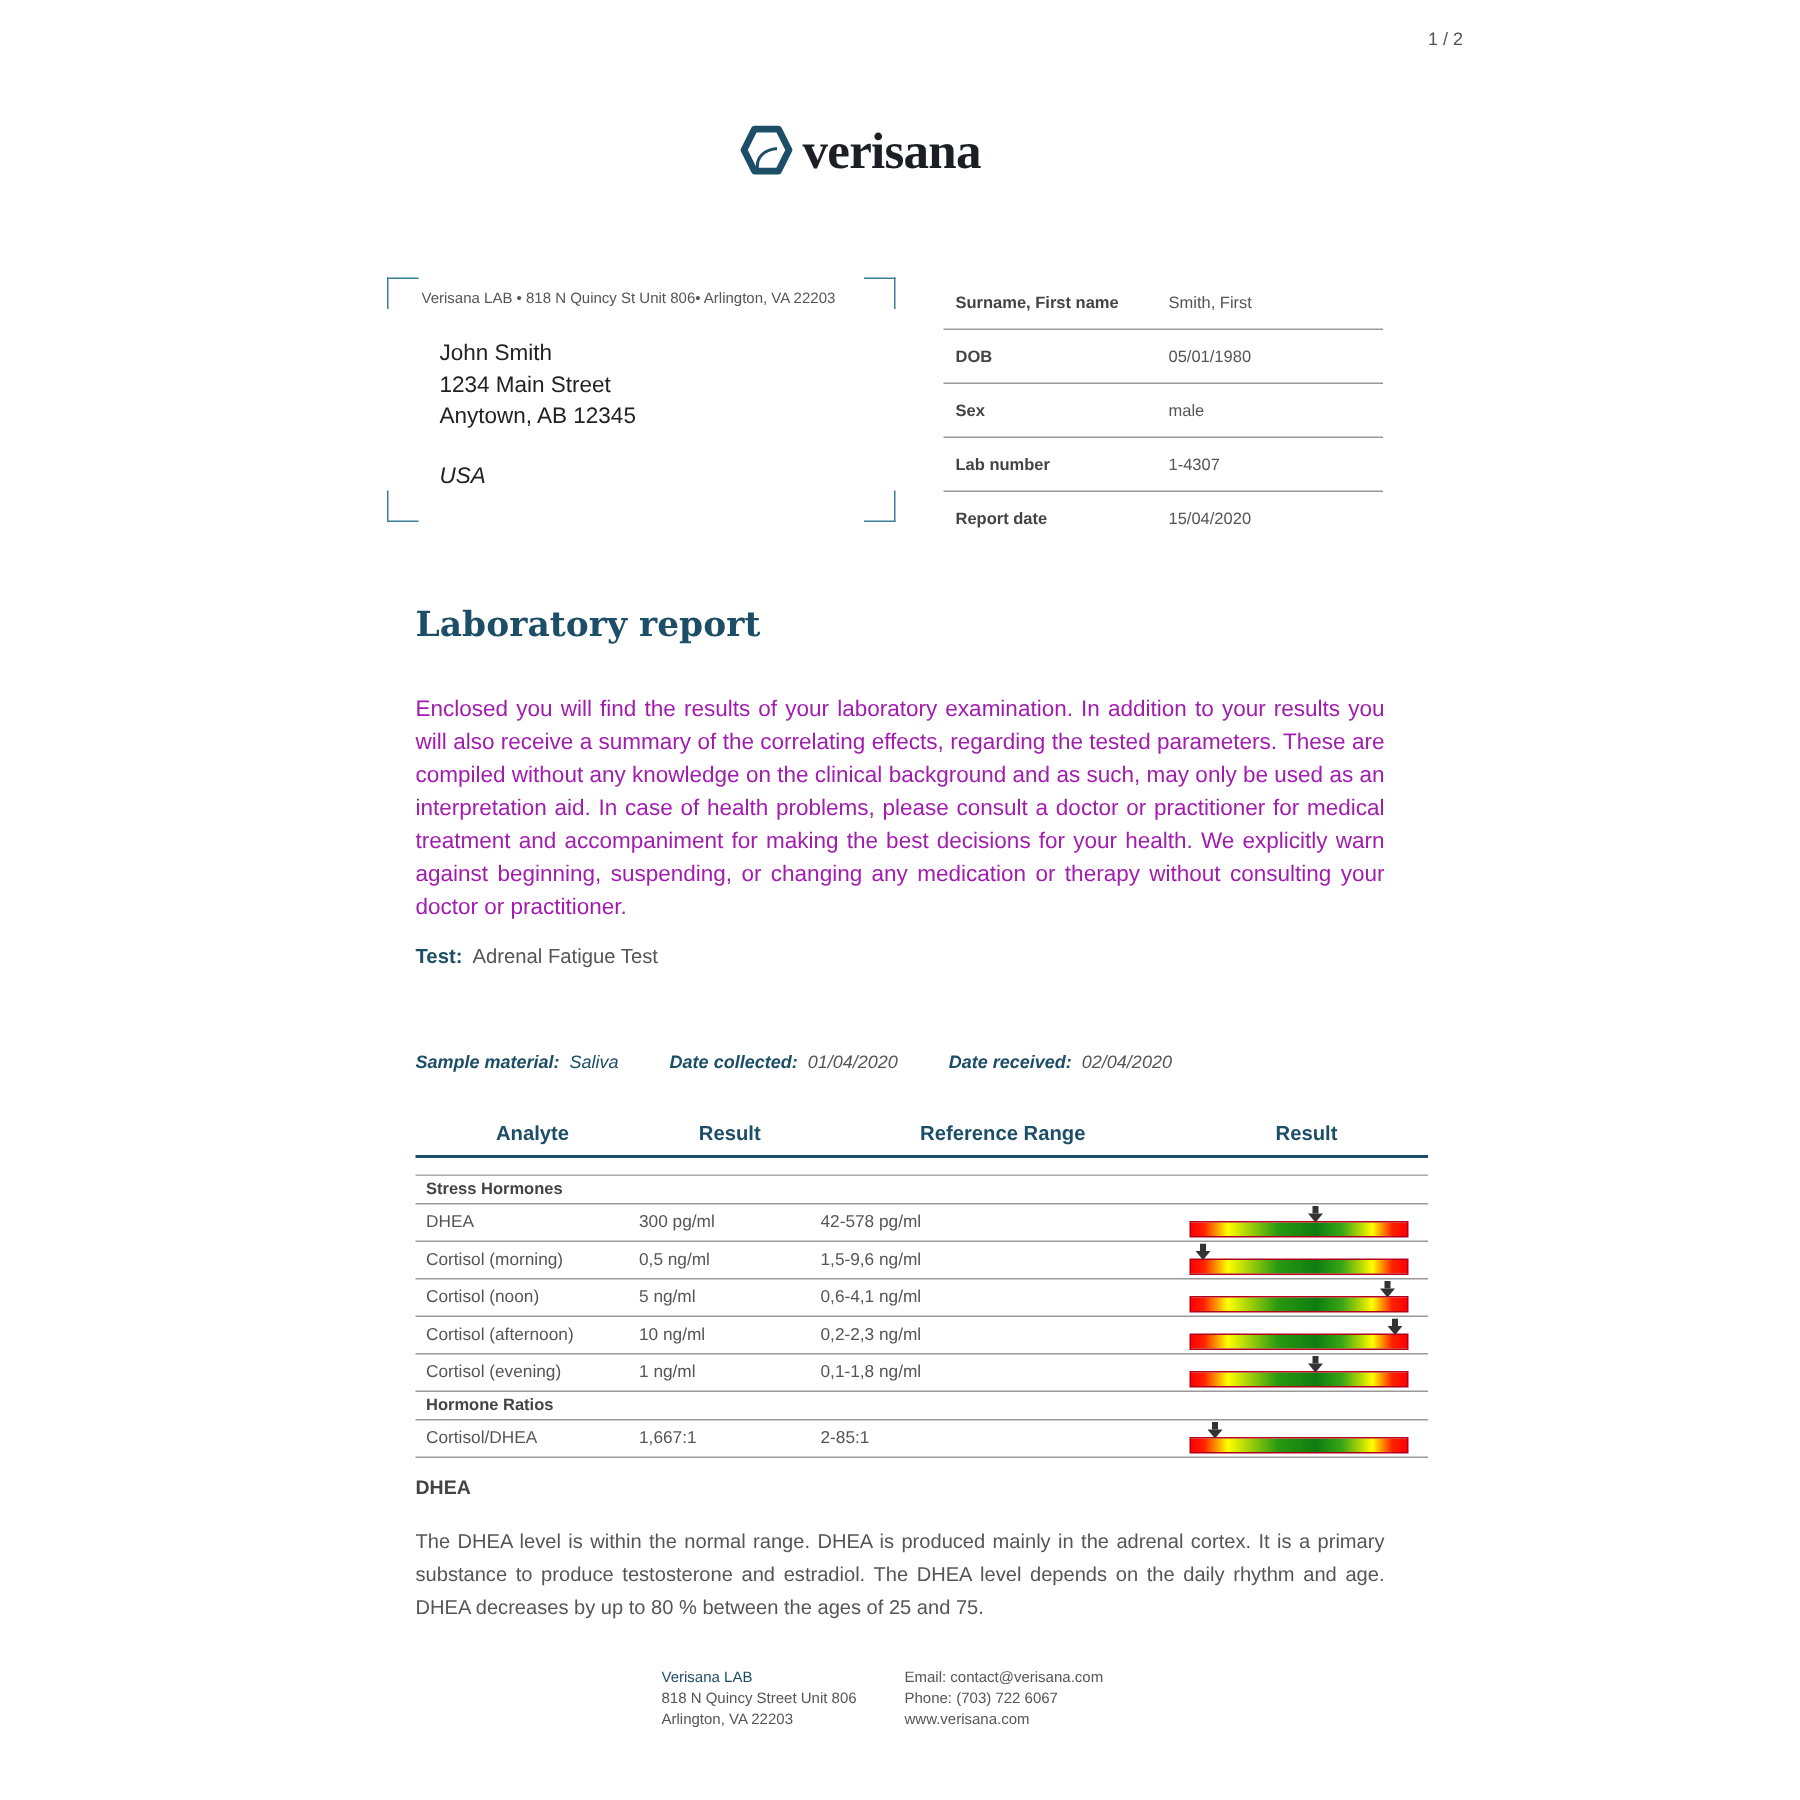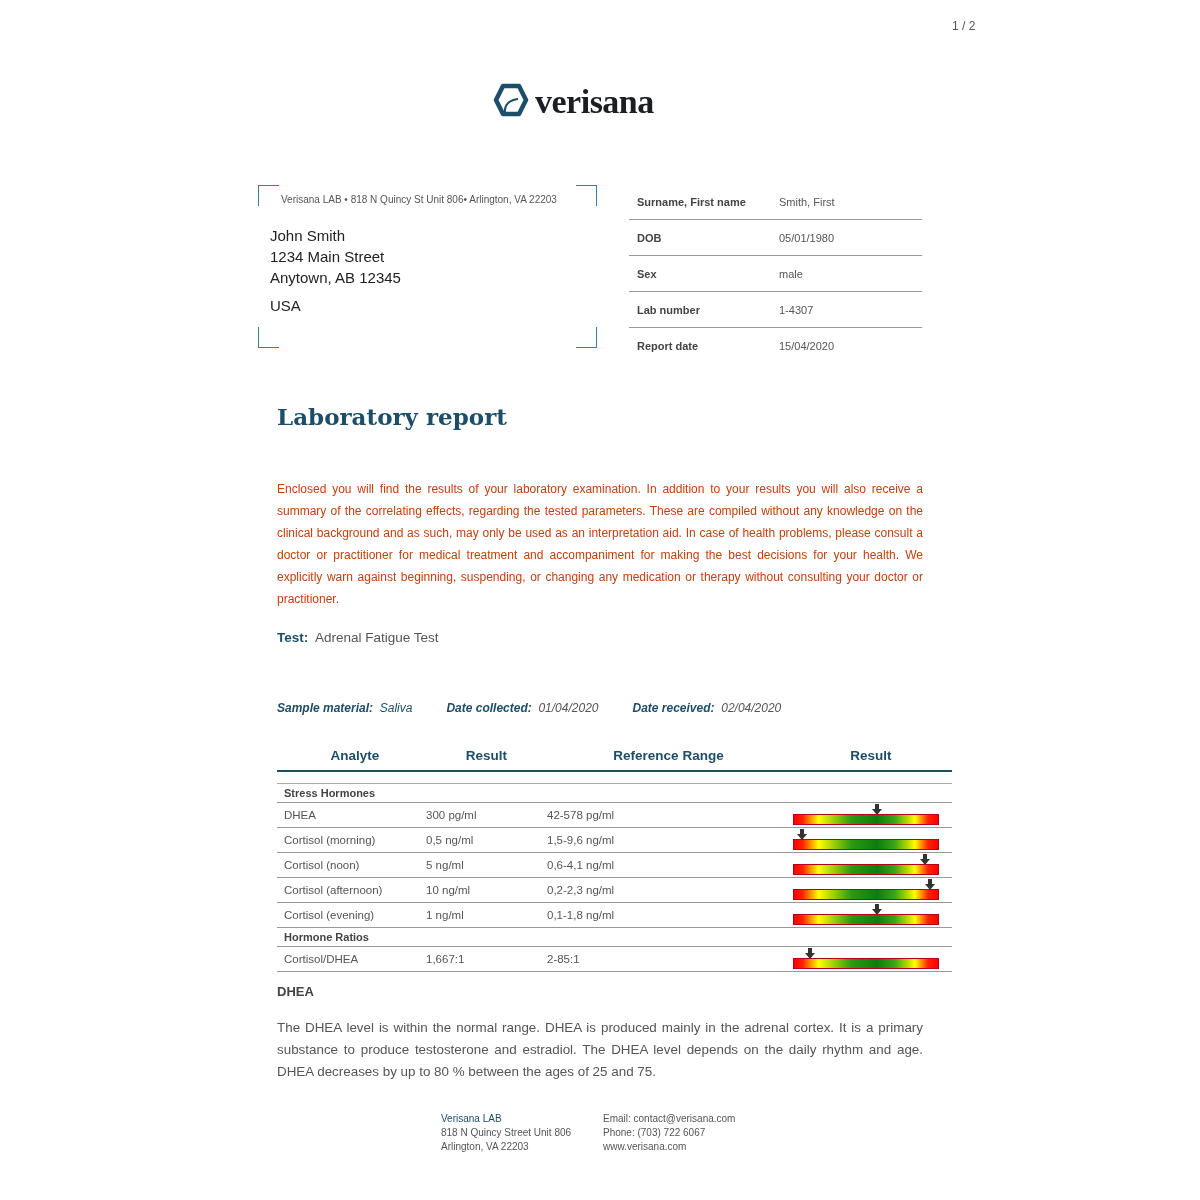--- a/index.html
+++ b/index.html
@@ -7,29 +7,29 @@
   .abs { position:absolute; }
   .page-num { left:952px; top:19px; font-size:12px; color:#555; }
   .logo { left:493px; top:82px; display:flex; align-items:center; gap:6px; }
   .logo-text { font-family:Liberation Serif, serif; font-weight:bold; font-size:34px; color:#1b1f24; letter-spacing:-0.5px; line-height:40px; }
   .corner { width:20px; height:20px; border-color:#3b7f99; border-style:solid; border-width:0; }
   .c-tl { left:258px; top:185px; border-top-width:1.5px; border-left-width:1.5px; }
   .c-tr { left:576px; top:185px; border-top-width:1.5px; border-right-width:1.5px; }
   .c-bl { left:258px; top:327px; border-bottom-width:1.5px; border-left-width:1.5px; }
   .c-br { left:576px; top:327px; border-bottom-width:1.5px; border-right-width:1.5px; }
   .sender { left:281px; top:194px; font-size:10px; color:#555; }
-  .addr { left:270px; top:225px; font-size:15px; color:#222; line-height:21px; }
-  .addr div:last-child { margin-top:7px; }
+  .addr { left:293px; top:225px; font-size:15px; color:#222; line-height:21px; }
+  .addr div:last-child { margin-top:19px;font-style:italic; }
   .info-table { left:629px; top:184px; width:293px; border-collapse:collapse; font-size:11px; }
   .info-row { display:flex; height:35px; align-items:center; border-bottom:1px solid #999; }
   .info-row:last-child { border-bottom:none; }
   .info-label { width:142px; padding-left:8px; font-weight:bold; color:#444; }
   .info-val { color:#555; }
   .title { left:277px; top:403px; font-family:"DejaVu Serif", serif; font-weight:bold; font-size:23px; color:#1d4e68; }
-  .intro { left:277px; top:478px; width:646px; font-size:12px; line-height:22px; color:#c2410c; text-align:justify; }
+  .intro { left:277px; top:462px; width:646px; font-size:15px; line-height:22px; color:#a21caf; text-align:justify; }
   .test-line { left:277px; top:630px; font-size:13.5px; }
   .lbl { color:#1d4e68; font-weight:bold; }
   .meta-line { left:277px; top:701px; font-size:12px; display:flex; gap:0;font-style:italic; }
   .meta-item { margin-right:34px; }
   .results { left:277px; top:740px; width:675px; }
   .rhead { display:flex; height:30px; align-items:center; font-weight:bold; font-size:13.5px; color:#1d4e68; border-bottom:2px solid #1d4e68;text-align:center; }
   .col1 { width:149px; padding-left:7px; box-sizing:border-box; }
   .col2 { width:121px; }
   .col3 { width:243px; }
   .col4 { flex:1; position:relative; }

